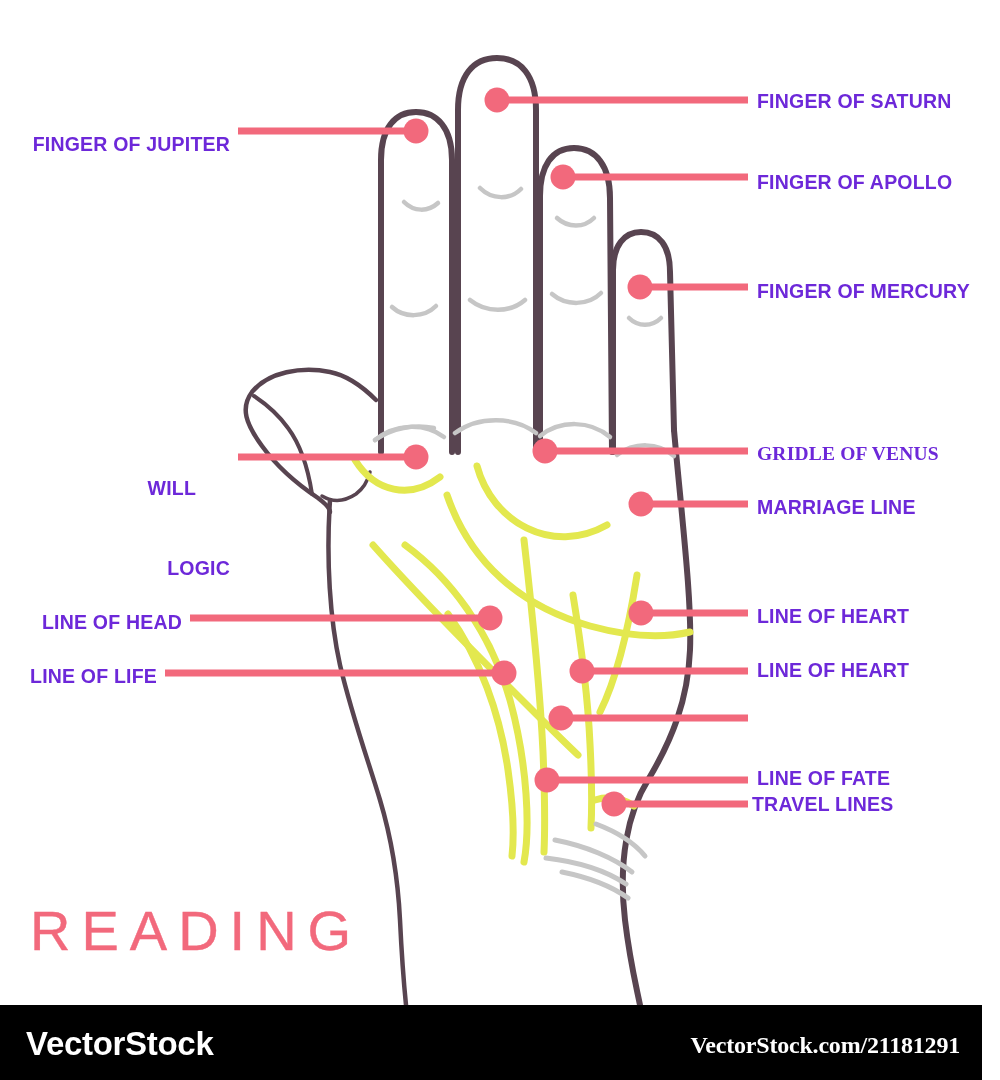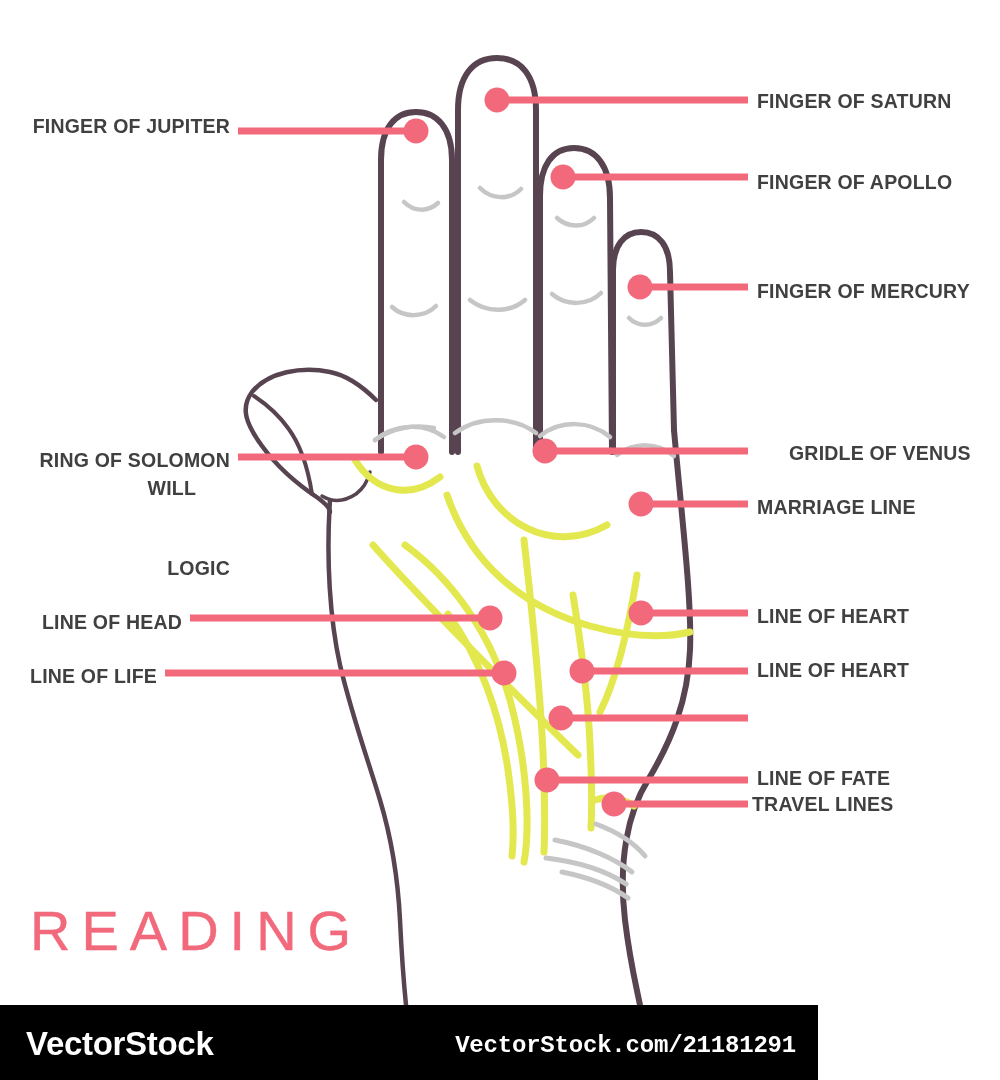--- a/index.html
+++ b/index.html
@@ -35,21 +35,21 @@
     display: block;
   }
 
   
   .label {
     position: absolute;
     font-family: "Liberation Sans", sans-serif;
     font-weight: bold;
     font-size: 19.5px;
     letter-spacing: 0.2px;
-    color: #404040;
+    color: #6d28d9;
     white-space: nowrap;
     line-height: 27px;
   }
   .label.left  { text-align: right; }
   .label.right { text-align: left;  }
 
   
   #title {
     position: absolute;
     left: 30px;
@@ -63,40 +63,40 @@
     -webkit-text-stroke: 0.4px #f2697c;
     white-space: pre;
   }
   #title .tline { display: block; }
 
   
   #footer {
     position: absolute;
     left: 0;
     top: 1005px;
-    width: 818px;
+    width: 982px;
     height: 75px;
     background: #000000;
   }
   #footer-brand {
     position: absolute;
     left: 26px;
     top: 20px;
     color: #ffffff;
     font-family: "Liberation Sans", sans-serif;
     font-weight: bold;
     font-size: 33px;
     letter-spacing: -0.3px;
   }
   #footer-url {
     position: absolute;
     right: 22px;
     top: 27px;
     color: #ffffff;
-    font-family: Liberation Mono, monospace;
+    font-family: Liberation Serif, serif;
     font-weight: bold;
     font-size: 24px;
     letter-spacing: -0.2px;
   }
 </style>
 </head>
 <body>
 
 <div id="stage">
 
@@ -208,39 +208,38 @@
         <circle cx="490" cy="618" r="12.5"></circle>
         <circle cx="641" cy="613" r="12.5"></circle>
         <circle cx="504" cy="673" r="12.5"></circle>
         <circle cx="582" cy="671" r="12.5"></circle>
         <circle cx="561" cy="718" r="12.5"></circle>
         <circle cx="547" cy="780" r="12.5"></circle>
         <circle cx="614" cy="804" r="12.5"></circle>
       </g>
     </svg>
 
-    <div class="label left" style="right:770px; top:113px;">FINGER OF JUPITER</div>
-
-    <div class="label left" style="right:770px; top:447px;">RING OF SOLOMON</div>
+    <div class="label left" style="right:770px; top:131px;">FINGER OF JUPITER</div>
+
 
     <div class="label left" style="right:804px; top:475px;">WILL</div>
 
     <div class="label left" style="right:770px; top:555px;">LOGIC</div>
 
     <div class="label left" style="right:818px; top:609px;">LINE OF HEAD</div>
 
     <div class="label left" style="right:843px; top:663px;">LINE OF LIFE</div>
 
     <div class="label right" style="left:757px; top:88px;">FINGER OF SATURN</div>
 
     <div class="label right" style="left:757px; top:278px;">FINGER OF MERCURY</div>
 
     <div class="label right" style="left:757px; top:169px;">FINGER OF APOLLO</div>
 
-    <div class="label right" style="left:789px; top:440px;">GRIDLE OF VENUS</div>
+    <div class="label right" style="left:757px; top:440px;font-family:Liberation Serif, serif;">GRIDLE OF VENUS</div>
 
     <div class="label right" style="left:757px; top:494px;">MARRIAGE LINE</div>
 
     <div class="label right" style="left:757px; top:603px;">LINE OF HEART</div>
 
     <div class="label right" style="left:757px; top:657px;">LINE OF HEART</div>
 
 
     <div class="label right" style="left:757px; top:765px;">LINE OF FATE</div>
 

